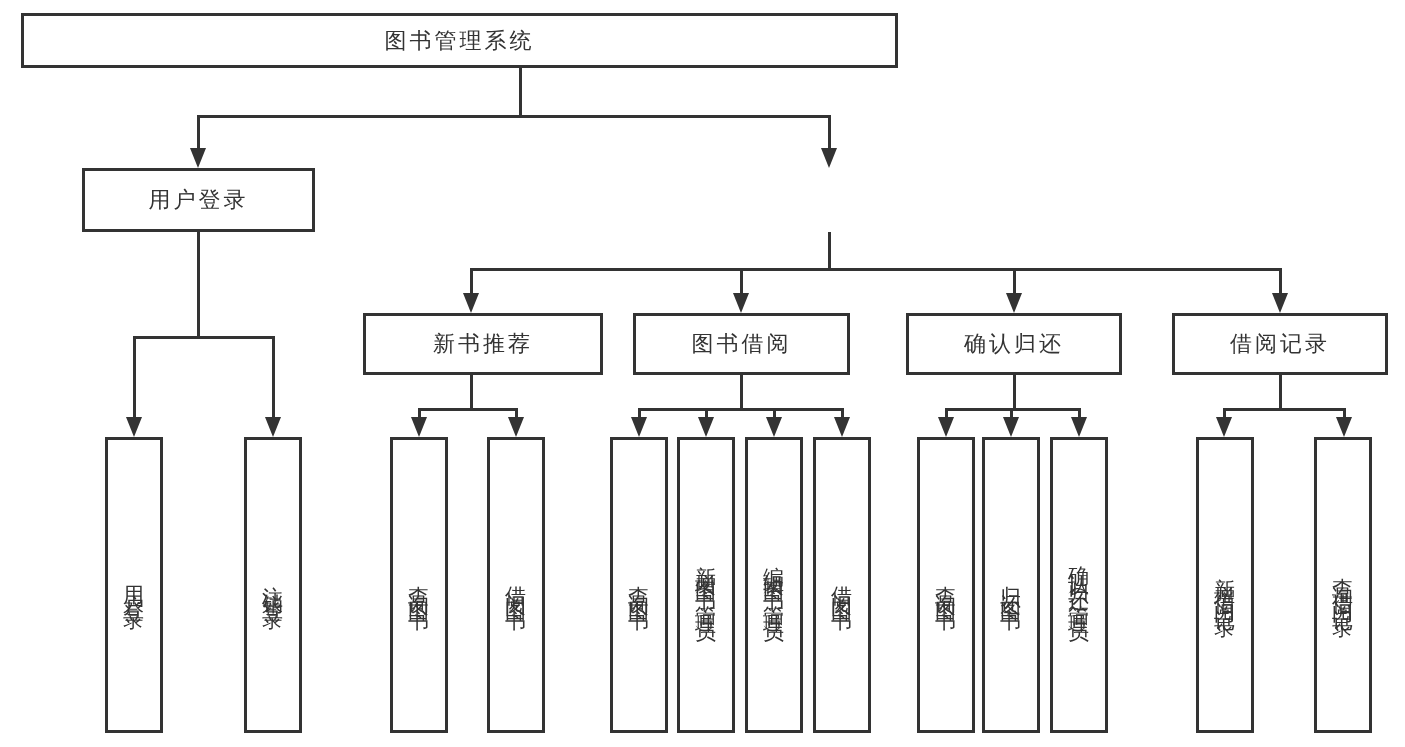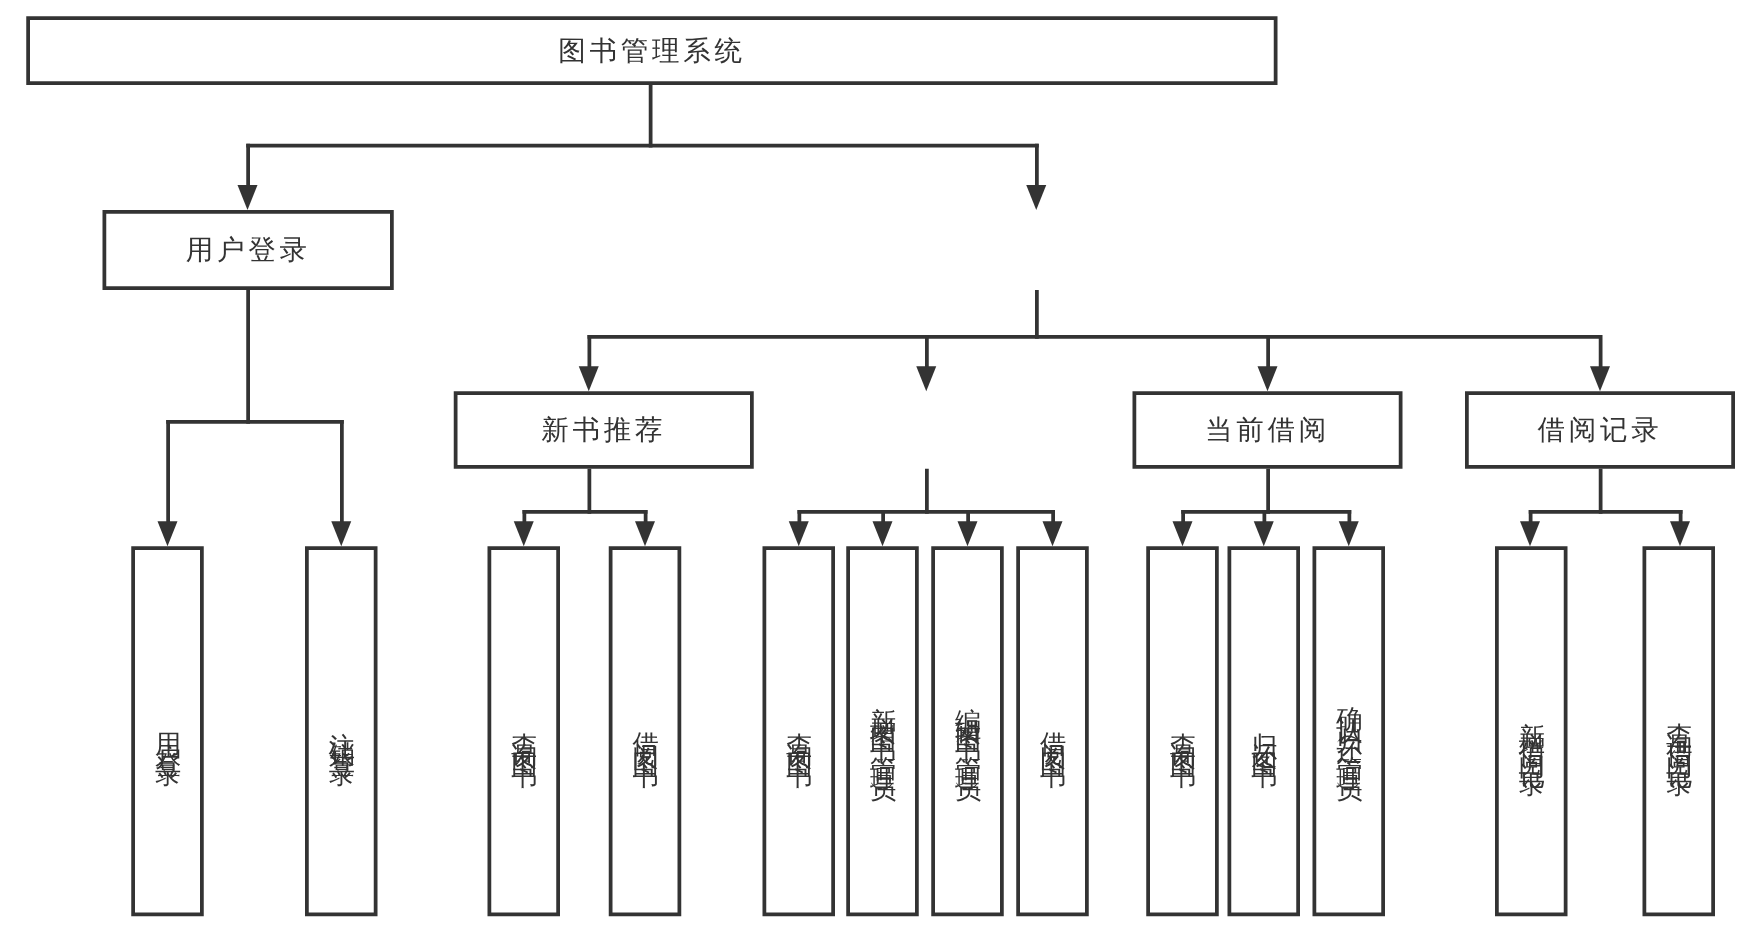--- a/index.html
+++ b/index.html
@@ -69,21 +69,21 @@
     color: #b0b0b0;
     letter-spacing: 1px;
     white-space: nowrap;
   }
 </style>
 </head>
 <body>
 
 <div class="stage">
 
-  <div class="box" style="left:21px; top:13px; width:1001px; height:55px;">图书管理系统</div>
+  <div class="box" style="left:21px; top:13px; width:877px; height:55px;">图书管理系统</div>
 
   <div class="vline" style="left:518.5px; top:68px; height:50px;"></div>
   <div class="hline" style="left:196.5px; top:115px; width:634px;"></div>
 
   <div class="vline" style="left:196.5px; top:115px; height:36px;"></div>
   <div class="arrow" style="left:190px; top:148px;"></div>
   <div class="vline" style="left:827.5px; top:115px; height:36px;"></div>
   <div class="arrow" style="left:821px; top:148px;"></div>
 
   <div class="box" style="left:82px; top:168px; width:233px; height:64px;">用户登录</div>
@@ -101,21 +101,22 @@
   <div class="vline" style="left:469.5px; top:268px; height:28px;"></div>
   <div class="arrow" style="left:463px; top:293px;"></div>
   <div class="vline" style="left:739.5px; top:268px; height:28px;"></div>
   <div class="arrow" style="left:733px; top:293px;"></div>
   <div class="vline" style="left:1012.5px; top:268px; height:28px;"></div>
   <div class="arrow" style="left:1006px; top:293px;"></div>
   <div class="vline" style="left:1278.5px; top:268px; height:28px;"></div>
   <div class="arrow" style="left:1272px; top:293px;"></div>
 
   <div class="box" style="left:363px; top:313px; width:240px; height:62px;">新书推荐</div>
-  <div class="box" style="left:906px; top:313px; width:216px; height:62px;">当前借阅</div>
+  <div class="box" style="left:633px; top:313px; width:217px; height:62px;">图书借阅</div>
+  <div class="box" style="left:906px; top:313px; width:216px; height:62px;">确认归还</div>
   <div class="box" style="left:1172px; top:313px; width:216px; height:62px;">借阅记录</div>
 
   <div class="vline" style="left:469.5px; top:375px; height:36px;"></div>
   <div class="hline" style="left:417.5px; top:408px; width:100px;"></div>
   <div class="vline" style="left:417.5px; top:408px; height:12px;"></div>
   <div class="arrow" style="left:411px; top:417px;"></div>
   <div class="vline" style="left:514.5px; top:408px; height:12px;"></div>
   <div class="arrow" style="left:508px; top:417px;"></div>
 
   <div class="vline" style="left:739.5px; top:375px; height:36px;"></div>

